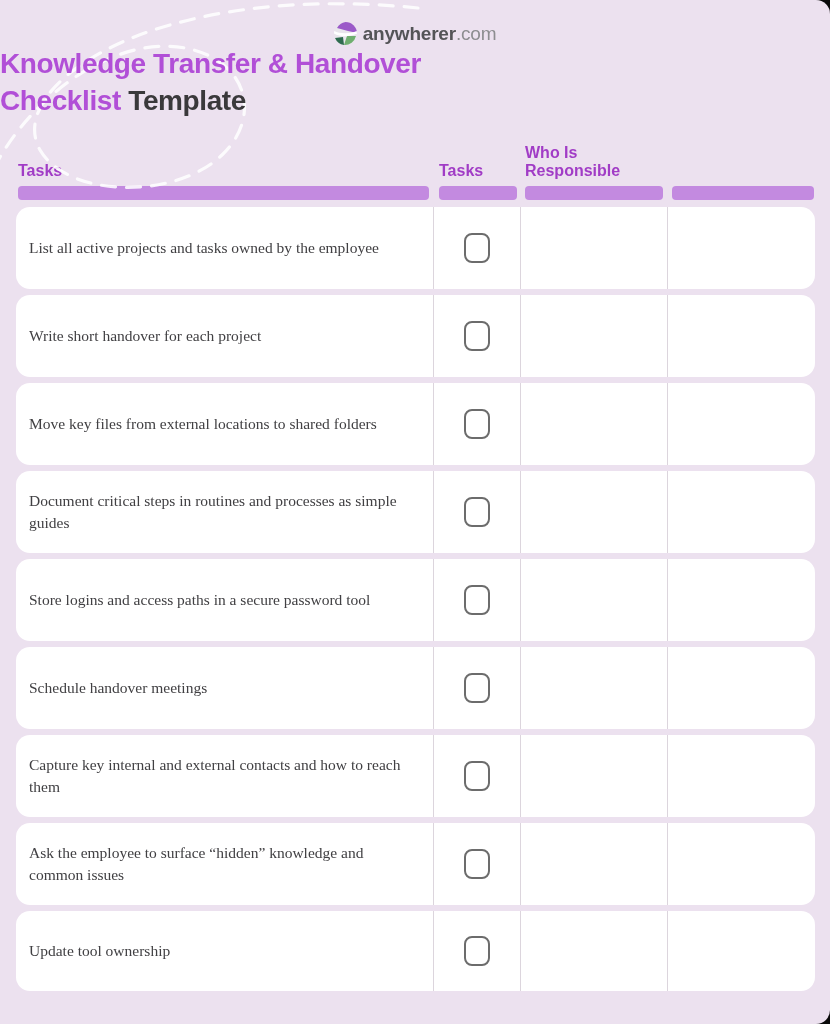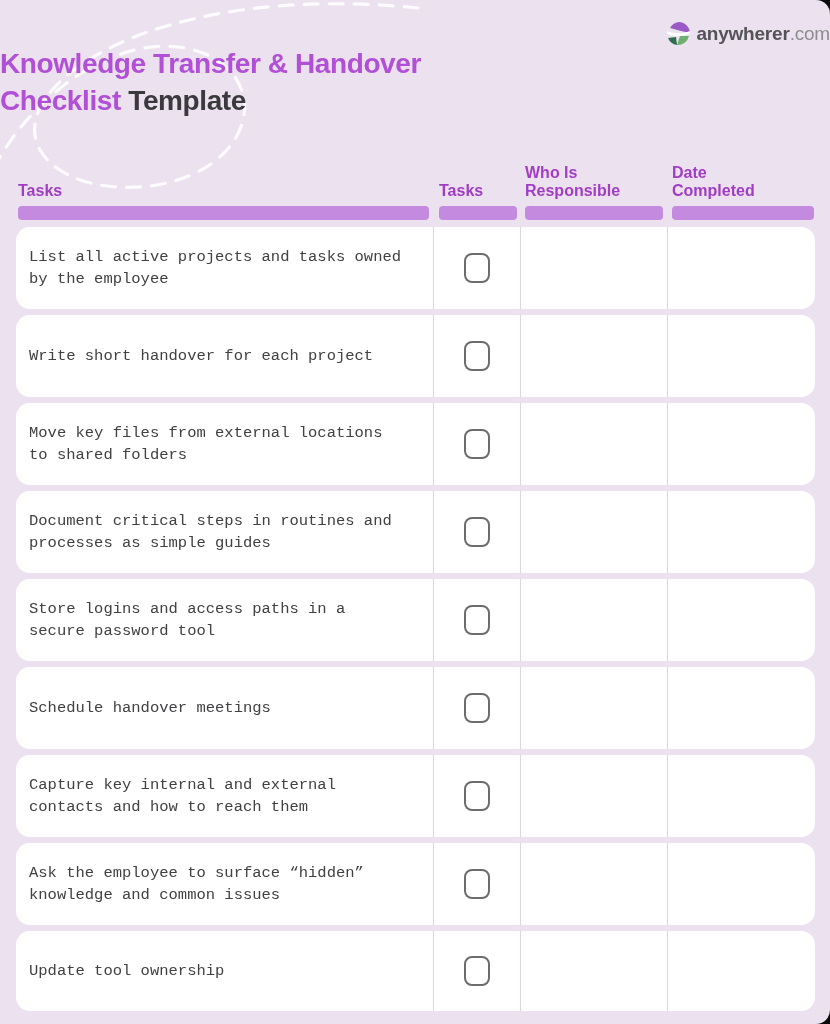--- a/index.html
+++ b/index.html
@@ -9,49 +9,49 @@
   }
   *{box-sizing:border-box; margin:0; padding:0;}
   html,body{width:830px; height:1024px;}
   body{background:var(--outside); font-family:"Liberation Sans","DejaVu Sans",sans-serif;}
   .page{
     position:relative; width:830px; height:1024px; overflow:hidden;
     background:var(--bg); border-radius:0 14px 14px 0;
   }
   .bg-curve{position:absolute; top:0; left:0; pointer-events:none;}
 
-  .logo-row{position:relative; display:flex; justify-content:flex-end; align-items:center; gap:6px; padding-top:22px;}
+  .logo-row{position:relative; display:flex; justify-content:center; align-items:center; gap:6px; padding-top:22px;}
   .logo-icon{width:23px; height:23px; display:block;}
   .brand{font-size:19px; color:#565659; letter-spacing:-0.2px;}
   .brand b{font-weight:bold; color:#545457;}
   .brand .tld{font-weight:normal; color:#8d8d90;}
 
   .title{position:relative; text-align:left; margin-top:0; font-weight:bold; font-size:28px; line-height:37px; letter-spacing:-0.4px; color:var(--accent);}
   .title .dark{color:var(--text-dark);}
 
   .thead{margin:25px 15px 0 16px;}
   .head-grid{display:grid; grid-template-columns:418px 87px 147px 1fr; align-items:end;}
   .col-head{font-weight:bold; font-size:16px; line-height:18px; color:var(--accent-dark);}
   .col-head span{display:inline-block; max-width:108px;}
   .col-head.c1{padding-left:2px;} .col-head.c2{padding-left:5px;}
-  .col-head.c3{padding-left:4px;margin-top:20px;} .col-head.c4{padding-left:4px;}
+  .col-head.c3{padding-left:4px;} .col-head.c4{padding-left:4px;}
   .bar-grid{display:grid; grid-template-columns:418px 87px 147px 1fr; margin-top:6px;}
   .bar{height:14px; border-radius:4px; background:var(--bar);}
   .bar.b1{margin:0 5px 0 2px;} .bar.b2{margin:0 4px 0 5px;}
   .bar.b3{margin:0 5px 0 4px;} .bar.b4{margin:0 1px 0 4px;}
 
   .rows{margin:7px 15px 0 16px;}
   .row{
     display:grid; grid-template-columns:418px 87px 147px 1fr;
     background:var(--row-bg); border-radius:14px; min-height:82px; margin-bottom:6px;
   }
   .row:last-child{margin-bottom:0; min-height:80px;}
   .cell{border-right:1px solid var(--divider); display:flex; align-items:center;}
   .cell:last-child{border-right:none;}
-  .task-cell{padding:10px 24px 10px 13px; font-family:Liberation Mono, monospace;
+  .task-cell{padding:10px 24px 10px 13px; font-family:Liberation Serif, serif;
     font-size:15.5px; line-height:22px; color:var(--task-text);}
   .done-cell{justify-content:center;}
   .checkbox{width:26px; height:30px; border:2.5px solid var(--checkbox); border-radius:8px; background:#fff; cursor:pointer;}
 </style>
 </head>
 <body>
 
 <div class="page">
 
   <svg class="bg-curve" width="830" height="260" viewBox="0 0 830 260" fill="none">
@@ -74,21 +74,20 @@
   <h1 class="title">
     <span>Knowledge Transfer &amp; Handover</span><br>
     <span>Checklist</span><span class="dark"> Template</span>
   </h1>
 
   <div class="thead">
     <div class="head-grid">
       <div class="col-head c1"><span>Tasks</span></div>
       <div class="col-head c2"><span>Tasks</span></div>
       <div class="col-head c3"><span>Who Is Responsible</span></div>
-      <div class="col-head c4"><span>Date Completed</span></div>
     </div>
     <div class="bar-grid">
       <div class="bar b1"></div>
       <div class="bar b2"></div>
       <div class="bar b3"></div>
       <div class="bar b4"></div>
     </div>
   </div>
 
   <div class="rows">

